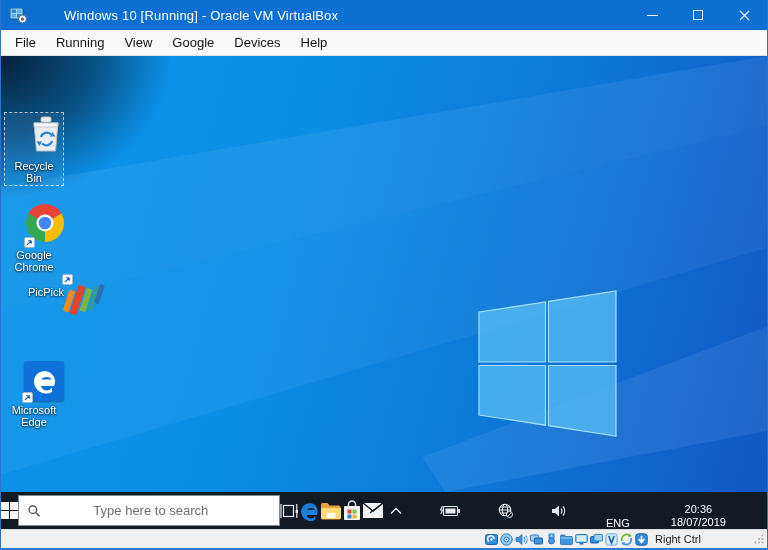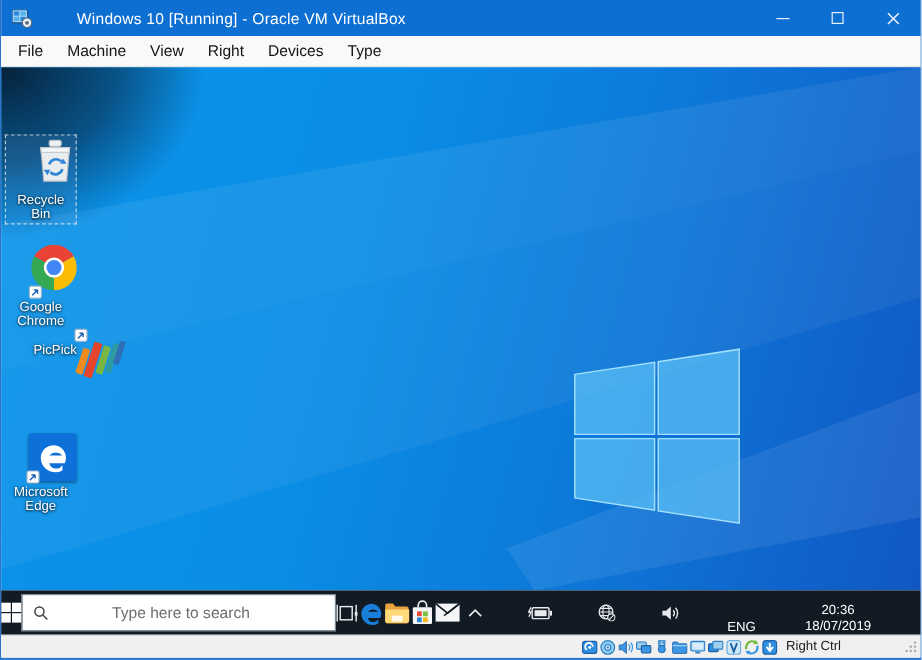--- a/index.html
+++ b/index.html
@@ -99,25 +99,25 @@
       <div class="wc-btn">
         <svg width="11" height="11" viewBox="0 0 11 11">
           <path d="M1 1 L10 10 M10 1 L1 10" stroke="#eaf2fb" stroke-width="1.3"></path>
         </svg>
       </div>
     </div>
   </div>
 
   <div class="menubar">
     <span class="menu-item">File</span>
-    <span class="menu-item">Machine</span>
+    <span class="menu-item">Running</span>
     <span class="menu-item">View</span>
-    <span class="menu-item">Right</span>
+    <span class="menu-item">Google</span>
     <span class="menu-item">Devices</span>
-    <span class="menu-item">Type</span>
+    <span class="menu-item">Help</span>
   </div>
 
   <div class="desktop">
     <div class="beam-a"></div>
     <div class="beam-b"></div>
     <div class="floor-glow"></div>
     <div class="dark-corner"></div>
 
     <svg class="win-wallpaper-logo" width="150" height="160" viewBox="0 0 150 160">
       <g fill="rgba(86,187,243,0.78)" stroke="rgba(170,228,255,0.95)" stroke-width="1.2">

